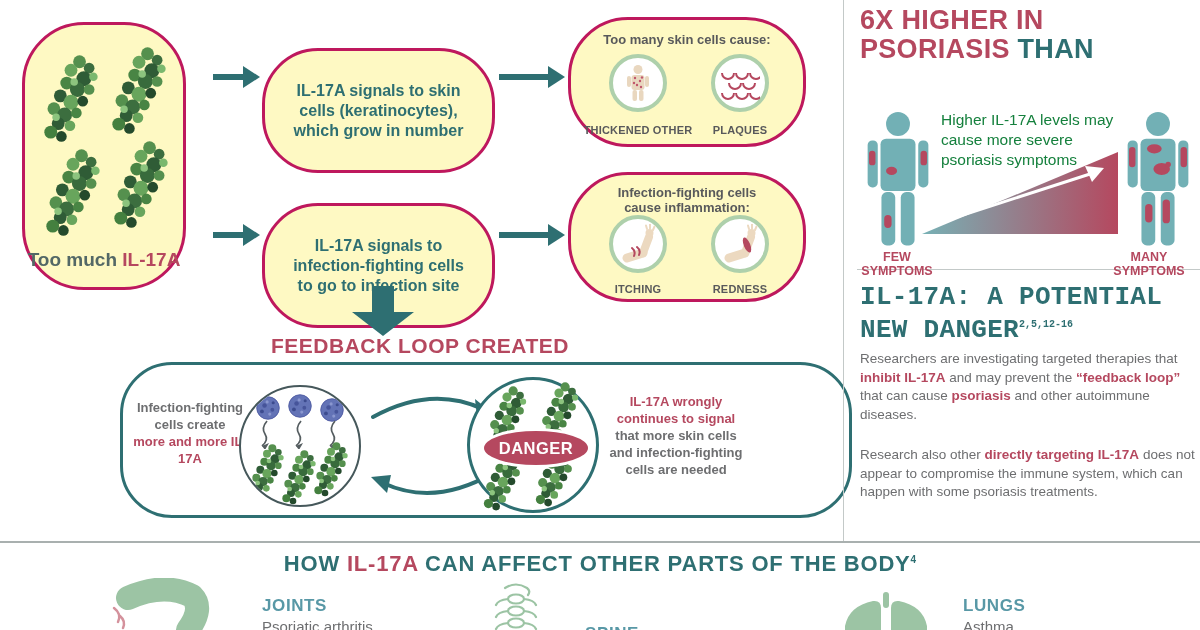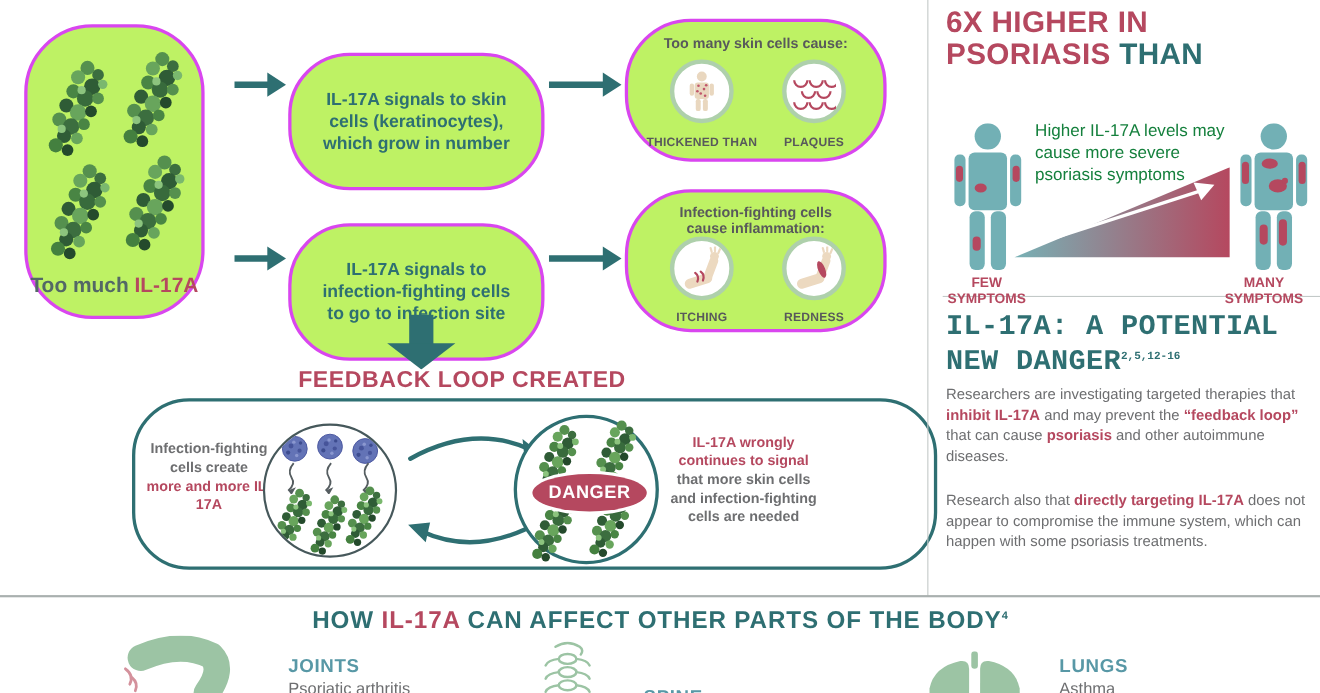--- a/index.html
+++ b/index.html
@@ -2,21 +2,21 @@
 <html><head>
 <meta charset="utf-8">
 <style>
   html,body{margin:0;padding:0;background:#fff;}
   .page{position:relative;width:1200px;height:630px;background:#fff;overflow:hidden;
         font-family:"Liberation Sans",sans-serif;-webkit-font-smoothing:antialiased;}
   .abs{position:absolute;}
   .teal{color:#2e6f72;}
   .crimson{color:#b5485f;}
   .graytxt{color:#6d6e70;}
-  .rbox{position:absolute;background:#bef264;border:3px solid #d946ef;box-sizing:border-box;}
+  .rbox{position:absolute;background:#fef9c3;border:3px solid #be185d;box-sizing:border-box;}
   .signal-box{border-radius:56px;display:flex;align-items:center;justify-content:center;
               text-align:center;font-weight:bold;font-size:16px;line-height:20px;color:#2e6f72;padding:18px 22px;margin-top:33px;}
   .result-box{border-radius:60px;}
   .result-title{position:absolute;left:0;right:0;top:12px;text-align:center;font-weight:bold;
                 font-size:13px;line-height:15px;color:#58595b;padding:0 28px;}
   .rcirc{position:absolute;width:58px;height:58px;border-radius:50%;background:#fff;
          border:4px solid #aed0ab;box-sizing:border-box;display:flex;align-items:center;justify-content:center;}
   .circ-label{position:absolute;text-align:center;font-weight:bold;font-size:11px;color:#58595b;letter-spacing:.2px;}
   .src-label{position:absolute;left:0;right:0;bottom:16px;text-align:center;font-weight:bold;font-size:19px;}
   .fb-box{position:absolute;left:120px;top:362px;width:732px;height:156px;background:#fff;
@@ -157,21 +157,21 @@
             <path d="M16,10 a6,6 0 0 0 12,0"></path>
             <path d="M30,10 a6,6 0 0 0 12,0"></path>
           <path d="M9,20 a6,6 0 0 0 12,0"></path>
             <path d="M23,20 a6,6 0 0 0 12,0"></path>
           <path d="M2,30 a6,6 0 0 0 12,0"></path>
             <path d="M16,30 a6,6 0 0 0 12,0"></path>
             <path d="M30,30 a6,6 0 0 0 12,0"></path>
         </g>
       </svg>
     </div>
-    <div class="circ-label" style="left:12px;top:104px;width:110px;">THICKENED THAN</div>
+    <div class="circ-label" style="left:12px;top:104px;width:110px;">THICKENED OTHER</div>
     <div class="circ-label" style="left:124px;top:104px;width:90px;">PLAQUES</div>
   </div>
 
   <div class="rbox result-box" style="left:568px;top:172px;width:238px;height:130px;">
     <div class="result-title" style="top:10px;">Infection-fighting cells cause inflammation:</div>
     <div class="rcirc" style="left:38px;top:40px;">
       <svg width="40" height="40">
         <line x1="9" y1="34" x2="25" y2="29" stroke="#ecd9c0" stroke-width="9" stroke-linecap="round"></line>
         <line x1="25" y1="29" x2="31" y2="13" stroke="#ecd9c0" stroke-width="8" stroke-linecap="round"></line>
         <circle cx="31.5" cy="9" r="4" fill="#ecd9c0"></circle>
@@ -330,21 +330,21 @@
   <div class="target-heading">
     <div>IL-17A: A POTENTIAL</div>
     <div><span>NEW DANGER</span><sup>2,5,12-16</sup></div>
   </div>
 
   <div class="para" style="top:350px;">
     <span>Researchers are investigating targeted therapies that </span><b>inhibit IL-17A</b><span> and may prevent the </span><b>“feedback loop”</b><span> that can cause </span><b>psoriasis</b><span> and other autoimmune diseases.</span>
   </div>
 
   <div class="para" style="top:446px;">
-    <span>Research also that </span><b>directly targeting IL-17A</b><span> does not appear to compromise the immune system, which can happen with some psoriasis treatments.</span>
+    <span>Research also other </span><b>directly targeting IL-17A</b><span> does not appear to compromise the immune system, which can happen with some psoriasis treatments.</span>
   </div>
 
   <div class="bottom-title">
     <span>HOW </span><span class="crimson">IL-17A</span><span> CAN AFFECT OTHER PARTS OF THE BODY</span><sup>4</sup>
   </div>
 
   <svg class="abs" style="left:112px;top:578px" width="104" height="52">
     <path d="M16,20 Q52,4 80,18 Q92,30 76,52" stroke="#9cc4a4" stroke-width="24" fill="none" stroke-linecap="round" stroke-linejoin="round"></path>
     <g stroke="#d4919c" stroke-width="2.5" fill="none" stroke-linecap="round">
       <path d="M8,38 q6,5 3,12"></path>

